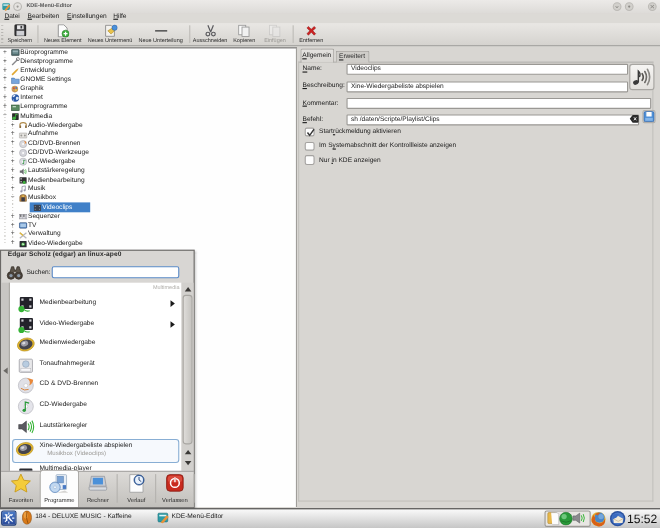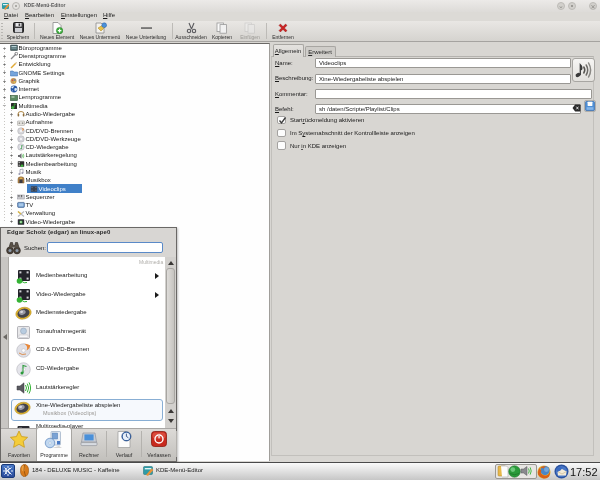--- a/index.html
+++ b/index.html
@@ -558,13 +558,13 @@
 <path d="M3.4 2.6 Q6 0.6 9 1.4 Q7 2.2 6.6 3.6 Q5 3 3.4 2.6z" fill="#d86018"></path>
 </svg>
 
 <svg class="abs" style="left:554px;top:464px" width="15" height="15" viewBox="0 0 15 15">
 <circle cx="7.5" cy="7.5" r="7" fill="#2a52a0"></circle>
 <circle cx="7.5" cy="7.5" r="5.6" fill="#4a78c8"></circle>
 <path d="M3.5 7.5 l4.5-2.5 4.5 2.5 -0.5 4 h-8z" fill="#f2ead8"></path>
 <path d="M3.5 7.5 L8 10 l4.5-2.5" fill="none" stroke="#c8b890" stroke-width="0.7"></path>
 <path d="M2.5 4.5 Q5.5 2 9 3.5 Q7 4.5 6.5 6.5 L3 8z" fill="#3a6ac0"></path>
 </svg>
-<div class="abs" style="left:570px;top:465.5px;font-size:11px;color:#111;">17:52</div>
+<div class="abs" style="left:570px;top:465.5px;font-size:11px;color:#111;">15:52</div>
 
 </body></html>

